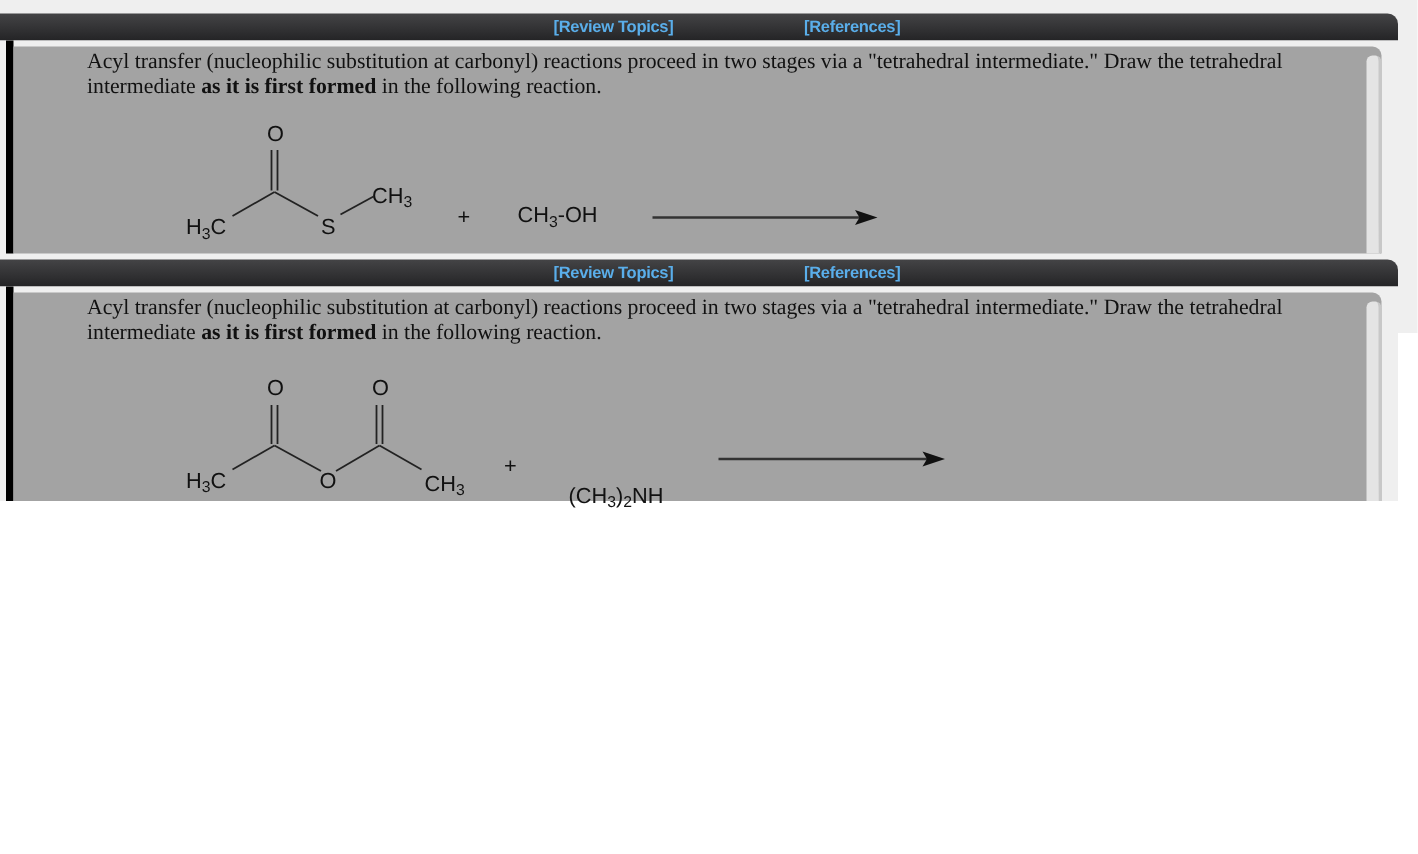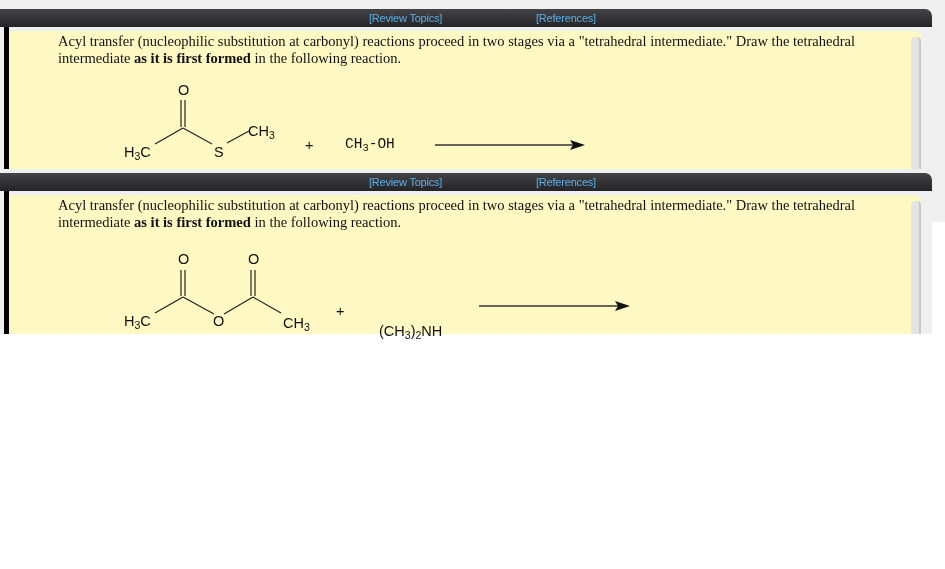--- a/index.html
+++ b/index.html
@@ -1,23 +1,23 @@
 <!DOCTYPE html>
 <html><head>
 <meta charset="utf-8">
 <style>
   html, body { margin:0; padding:0; }
   body { width:945px; height:569px; background:#ffffff; position:relative; overflow:hidden; font-family:"Liberation Serif", serif; }
   .bgstrip { position:absolute; left:0; top:0; width:945px; height:222px; background:#efefef; }
   .panel { position:absolute; left:0; width:932px; }
   .panel-header { position:absolute; left:0; top:0; width:932px; height:18px; background:linear-gradient(#444446,#242426); border-top-right-radius:7px; text-align:center; }
-  .hdr-link { position:absolute; top:3px; font-family:"Liberation Sans", sans-serif; font-weight:normal; font-size:11px; color:#5aaeea; cursor:pointer; letter-spacing:-0.2px; }
+  .hdr-link { position:absolute; top:3px; font-family:"Liberation Sans", sans-serif; font-weight:bold; font-size:11px; color:#5aaeea; cursor:pointer; letter-spacing:-0.2px; }
   .panel-body { position:absolute; left:0; top:18px; width:932px; background:#efefef; }
   .leftbar { position:absolute; left:4px; top:0; width:5px; background:#000; }
-  .content { position:absolute; left:9px; top:4px; width:912px; background:#fef9c3; border-top-right-radius:6px; }
+  .content { position:absolute; left:9px; top:4px; width:912px; background:#a3a3a3; border-top-right-radius:6px; }
   .scroll { position:absolute; right:0; top:6px; width:8px; background:#e4e4e4; border-radius:4px 4px 0 0; border-right:2px solid #c8c8c8; }
   .question { position:absolute; left:49px; top:0; width:800px; font-size:14.5px; line-height:17px; color:#111; }
   .question b { font-weight:bold; }
   .chem { position:absolute; font-family:"Liberation Sans", sans-serif; font-size:14.5px; color:#111; }
   .chem sub { font-size:10.5px; vertical-align:-3px; }
   svg.mol { position:absolute; left:0; top:0; overflow:visible; }
 </style>
 </head>
 <body>
 
@@ -43,21 +43,21 @@
         <line x1="176" y1="96" x2="176" y2="69" stroke="#222" stroke-width="1.2"></line>
         <line x1="218" y1="112" x2="240" y2="100" stroke="#222" stroke-width="1.2"></line>
         <line x1="426" y1="114" x2="566" y2="114" stroke="#333" stroke-width="1.6"></line>
         <polygon points="576,114 561,109 564,114 561,119" fill="#111"></polygon>
       </svg>
       <span class="chem" style="left:169px;top:51px;">O</span>
       <span class="chem" style="left:115px;top:113px;">H<sub>3</sub>C</span>
       <span class="chem" style="left:205px;top:113px;">S</span>
       <span class="chem" style="left:239px;top:92px;">CH<sub>3</sub></span>
       <span class="chem" style="left:296px;top:106px;">+</span>
-      <span class="chem" style="left:336px;top:105px;font-family:Liberation Mono, monospace;">CH<sub>3</sub>-OH</span>
+      <span class="chem" style="left:336px;top:105px;">CH<sub>3</sub>-OH</span>
     </div>
   </div>
 </div>
 
 <div class="panel" style="top:173px;height:161px;">
   <div class="panel-header">
     <span class="hdr-link" style="left:369px;">[Review Topics]</span>
     <span class="hdr-link" style="left:536px;">[References]</span>
   </div>
   <div class="panel-body" style="height:143px;">

